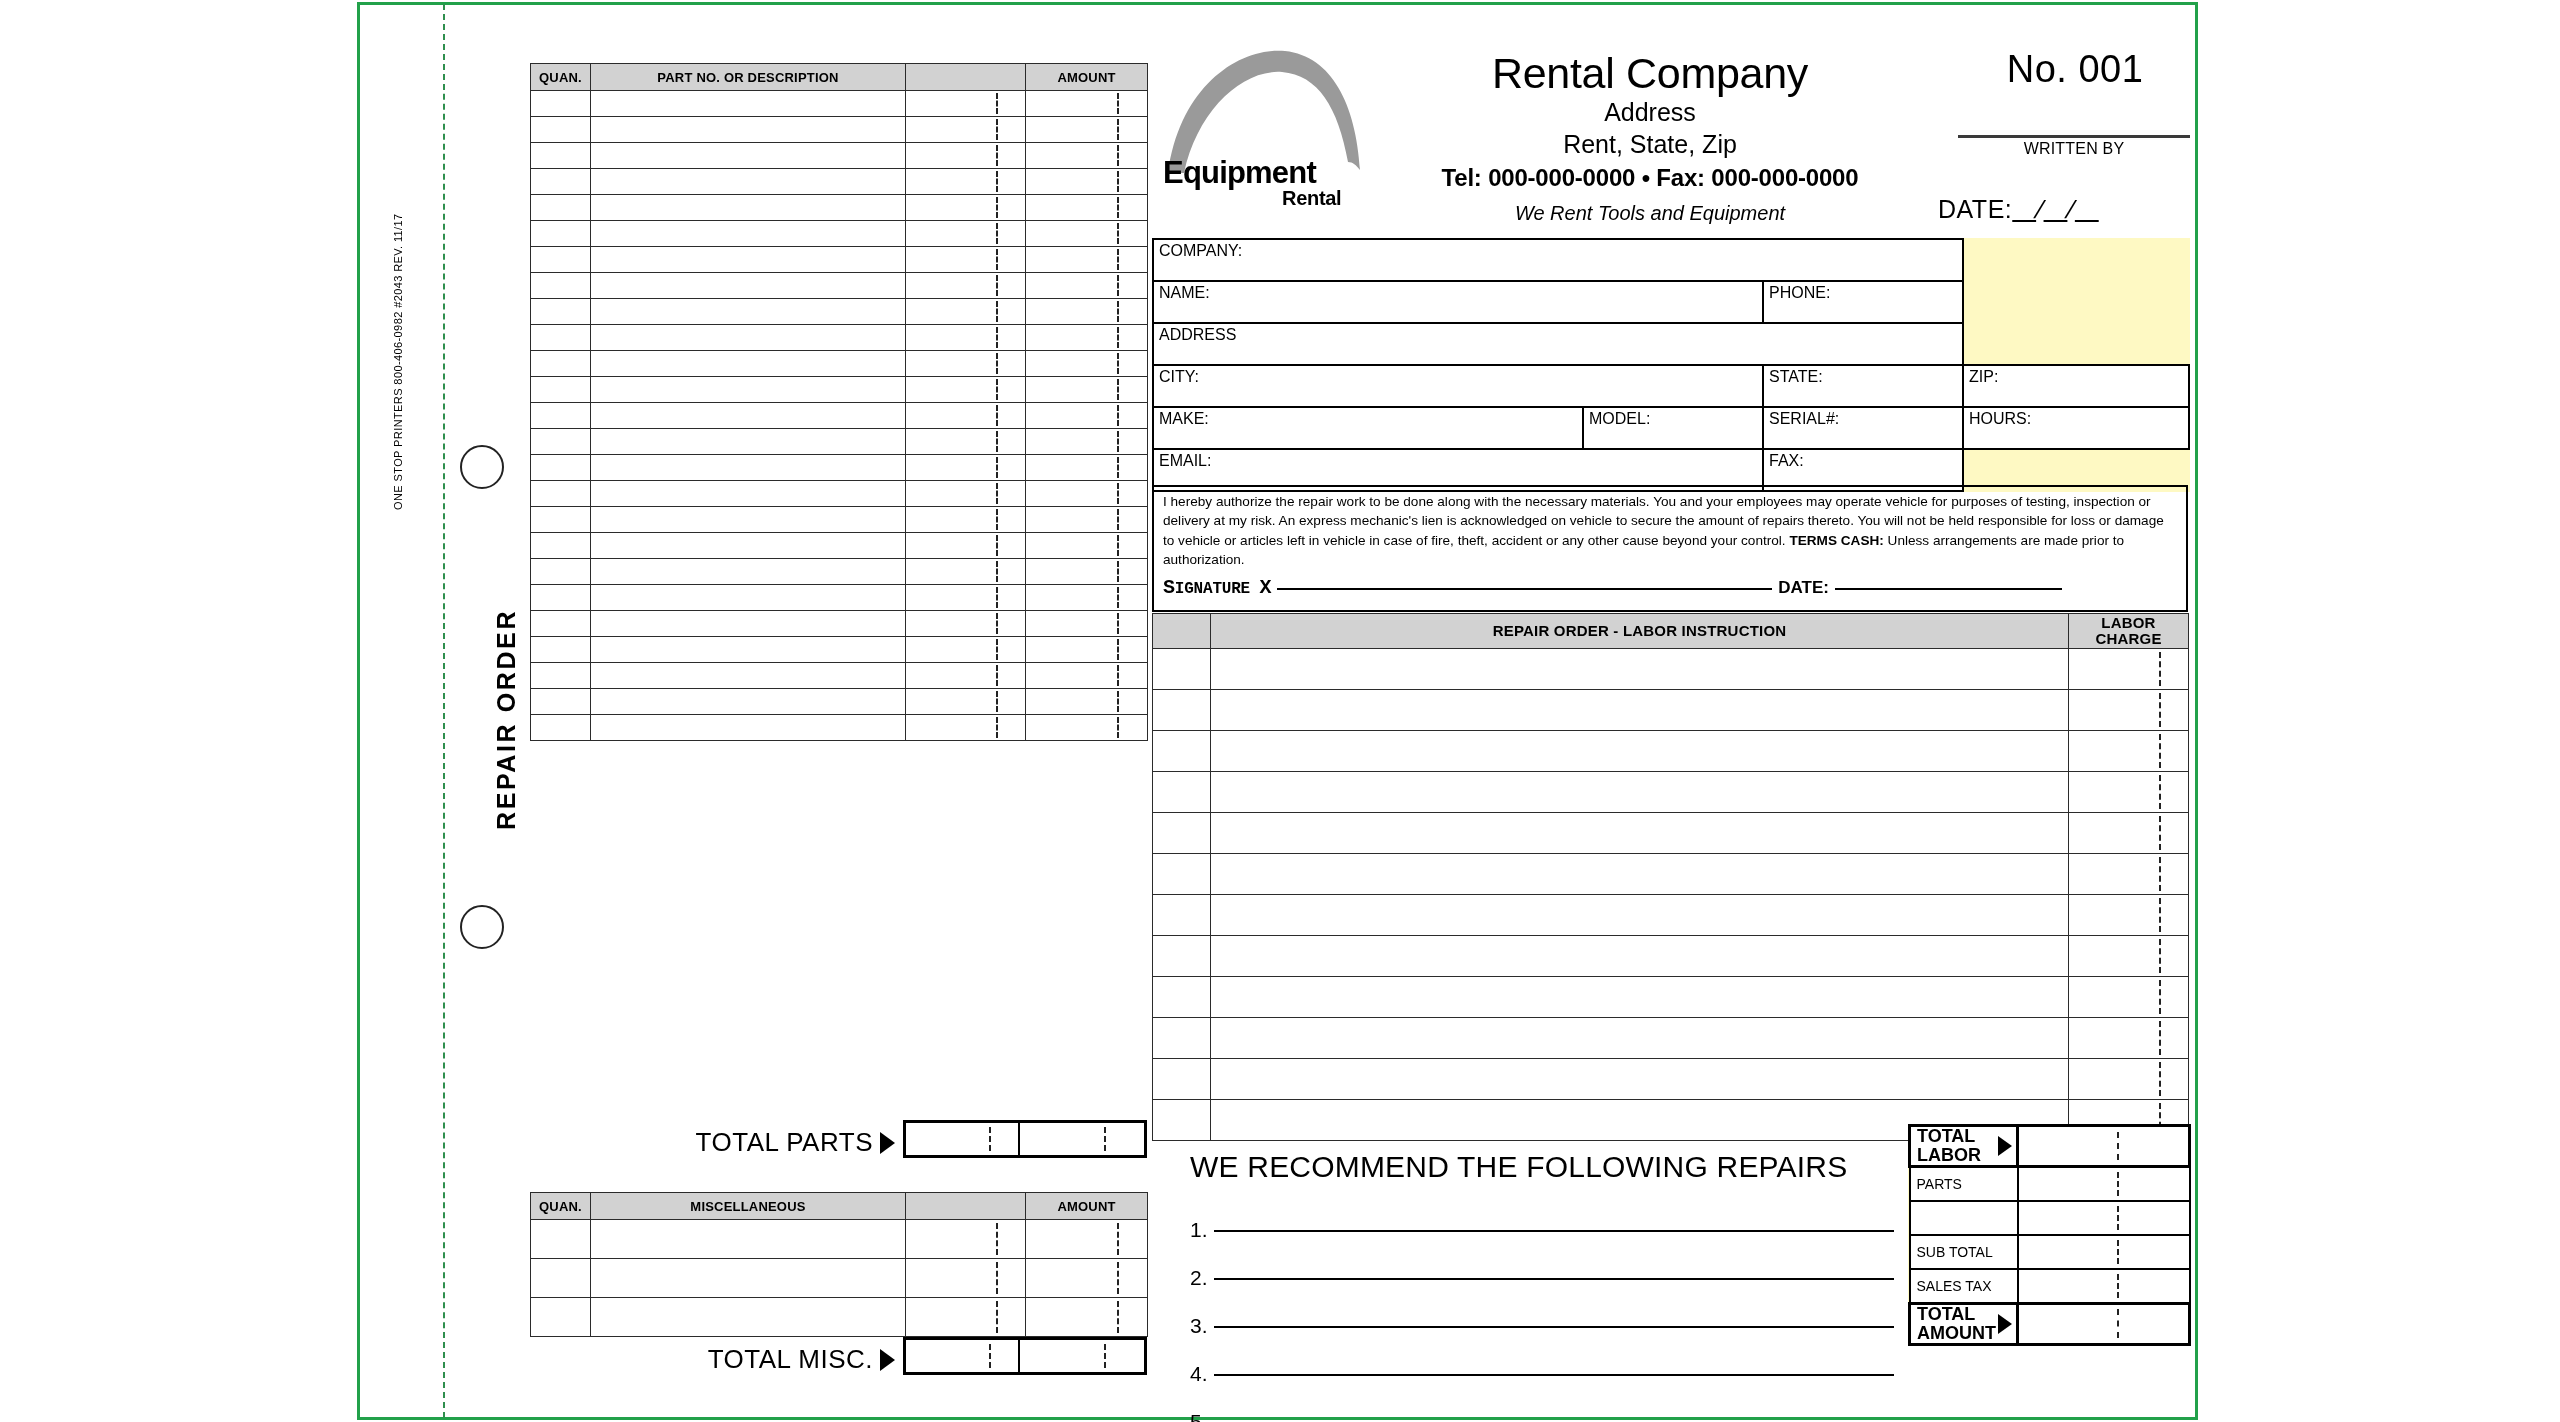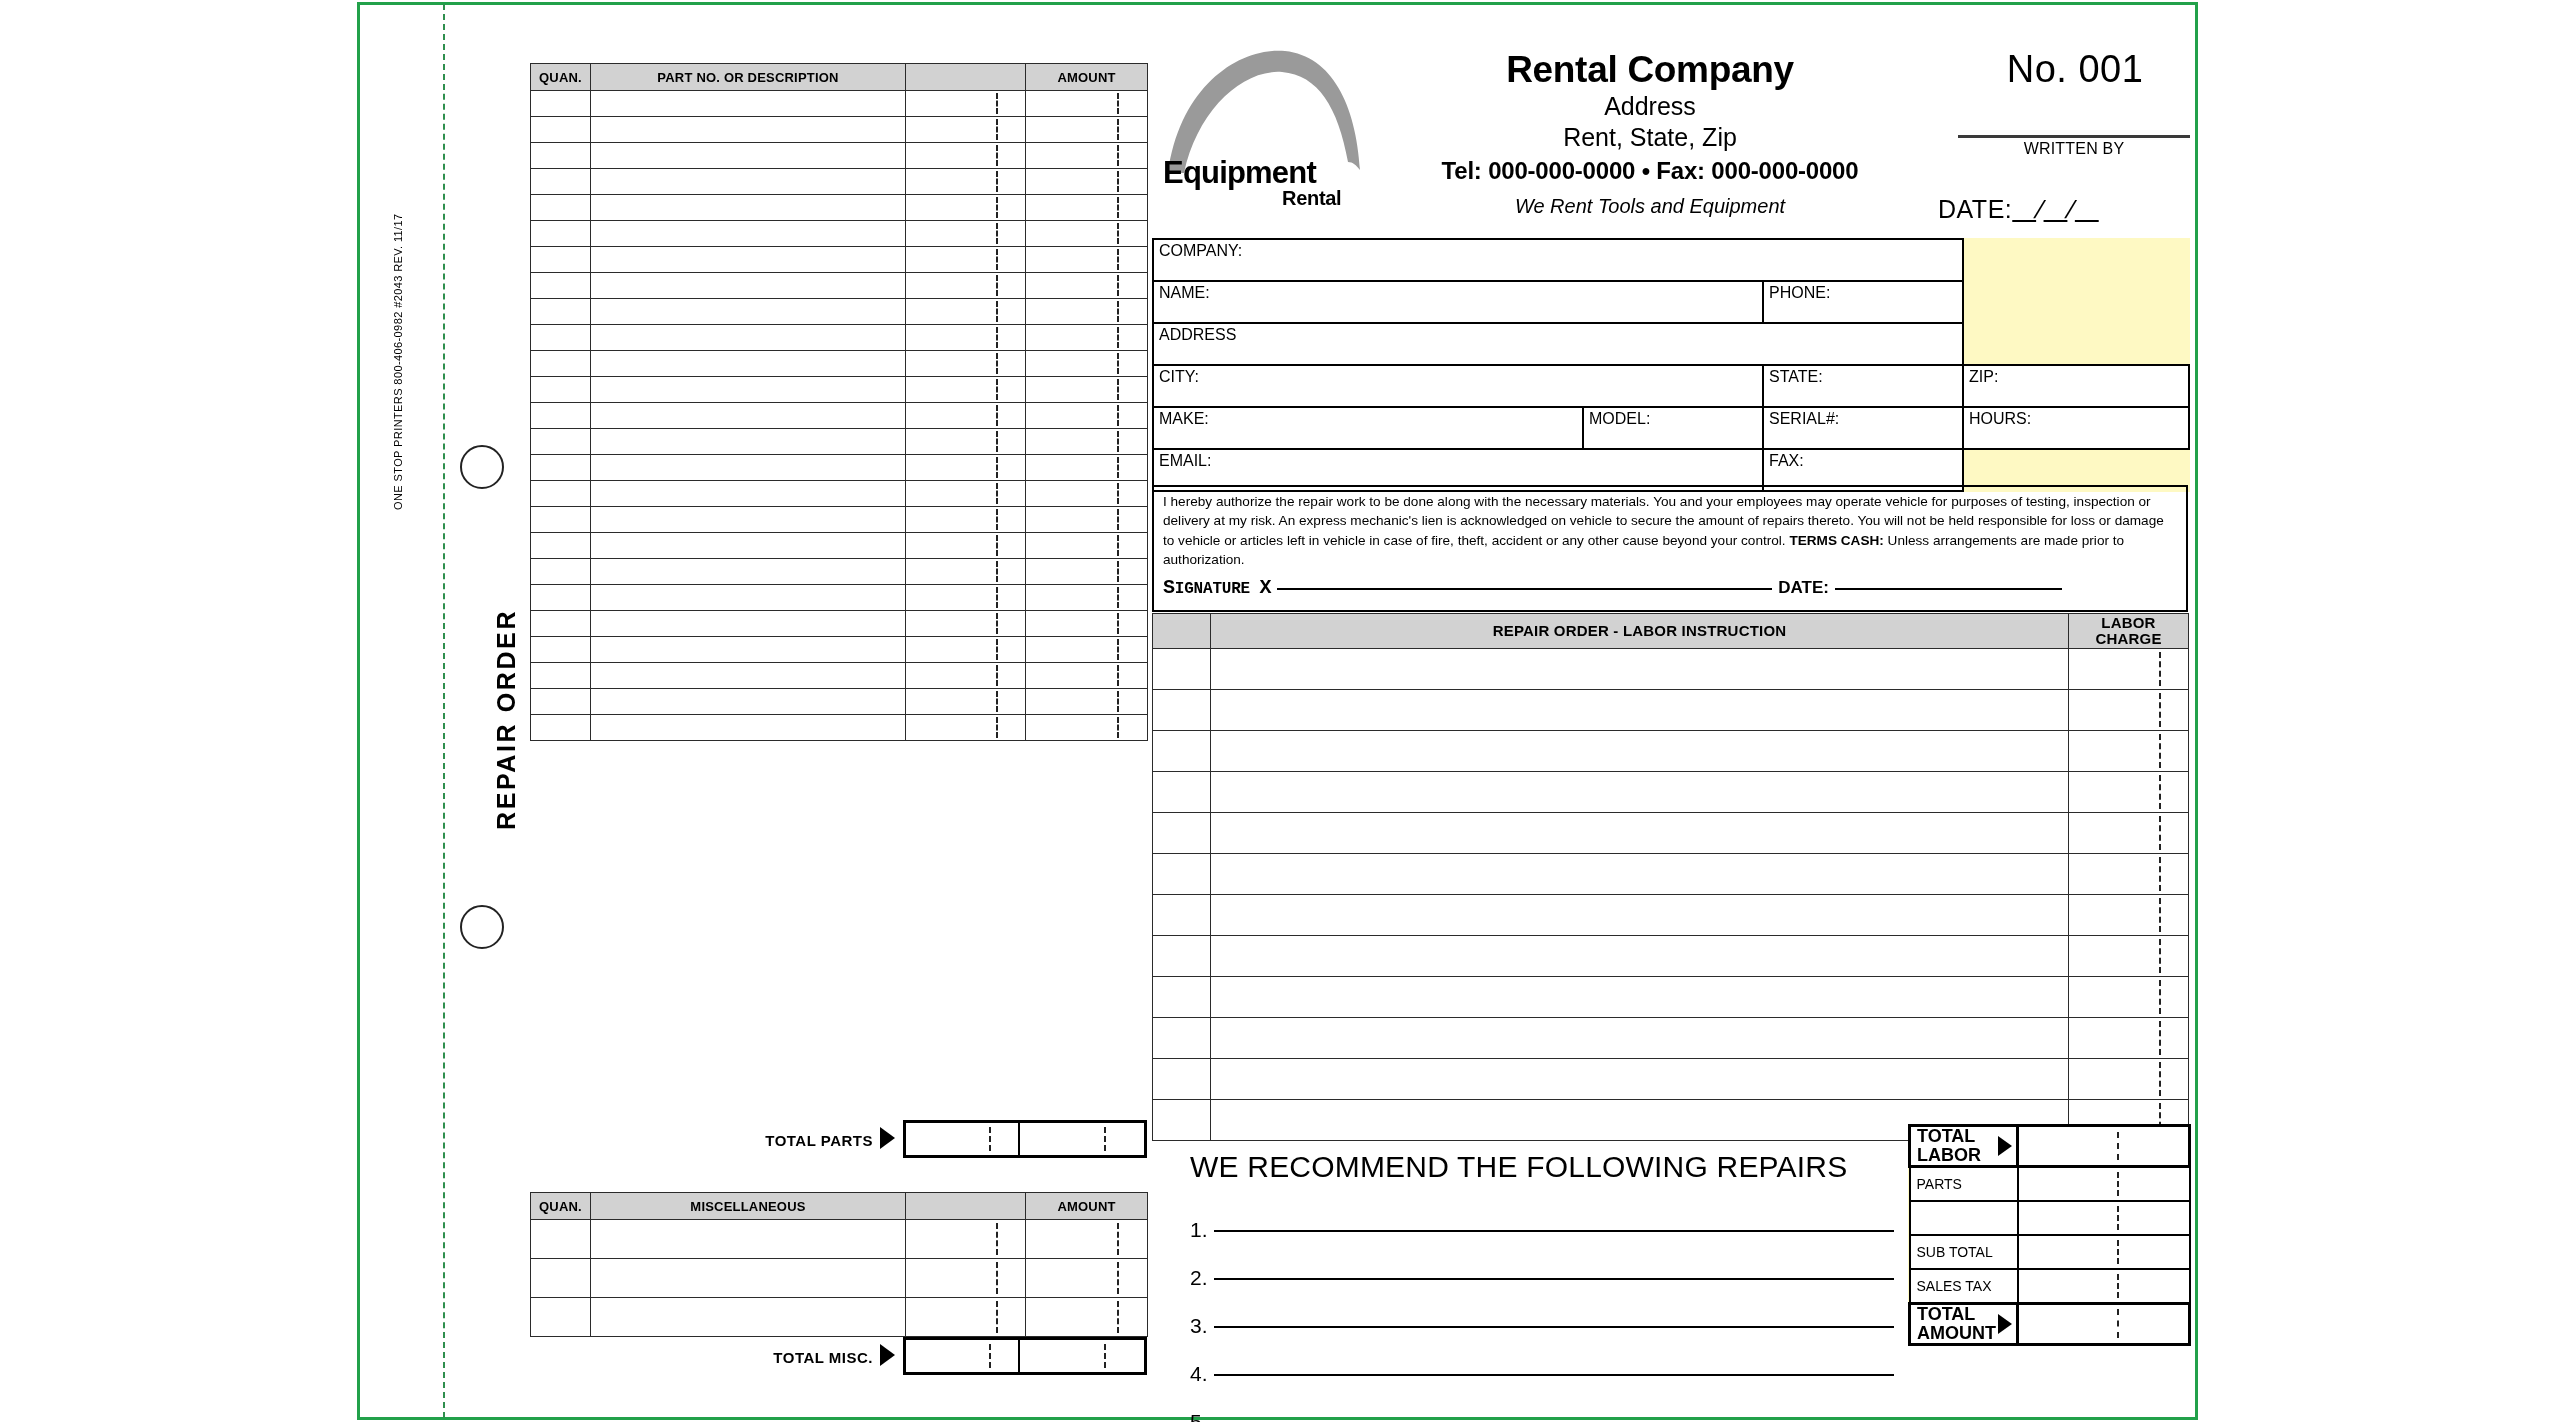--- a/index.html
+++ b/index.html
@@ -121,22 +121,22 @@
   
   #total-parts-wrap {
     position: absolute;
     left: 530px;
     top: 1120px;
     width: 617px;
     height: 38px;
   }
   .total-label {
     position: absolute;
-    font-size: 15px;
-    font-weight: bold;
+    font-size: 26px;
+    font-weight: normal;
     letter-spacing: .5px;
     white-space: nowrap;
   }
   .arrow {
     display: inline-block;
     width: 0; height: 0;
     border-top: 11px solid transparent;
     border-bottom: 11px solid transparent;
     border-left: 15px solid #000;
     vertical-align: -3px;
@@ -200,22 +200,22 @@
   }
 
   #company-block {
     position: absolute;
     left: 1380px;
     top: 50px;
     width: 540px;
     text-align: center;
   }
   #company-name {
-    font-size: 37px;
-    font-weight: bold;
+    font-size: 43px;
+    font-weight: normal;
     letter-spacing: -0.3px;
     line-height: 1.1;
   }
   #company-address, #company-citystatezip {
     font-size: 25px;
     line-height: 1.25;
   }
   #company-telfax {
     font-size: 24px;
     font-weight: bold;

